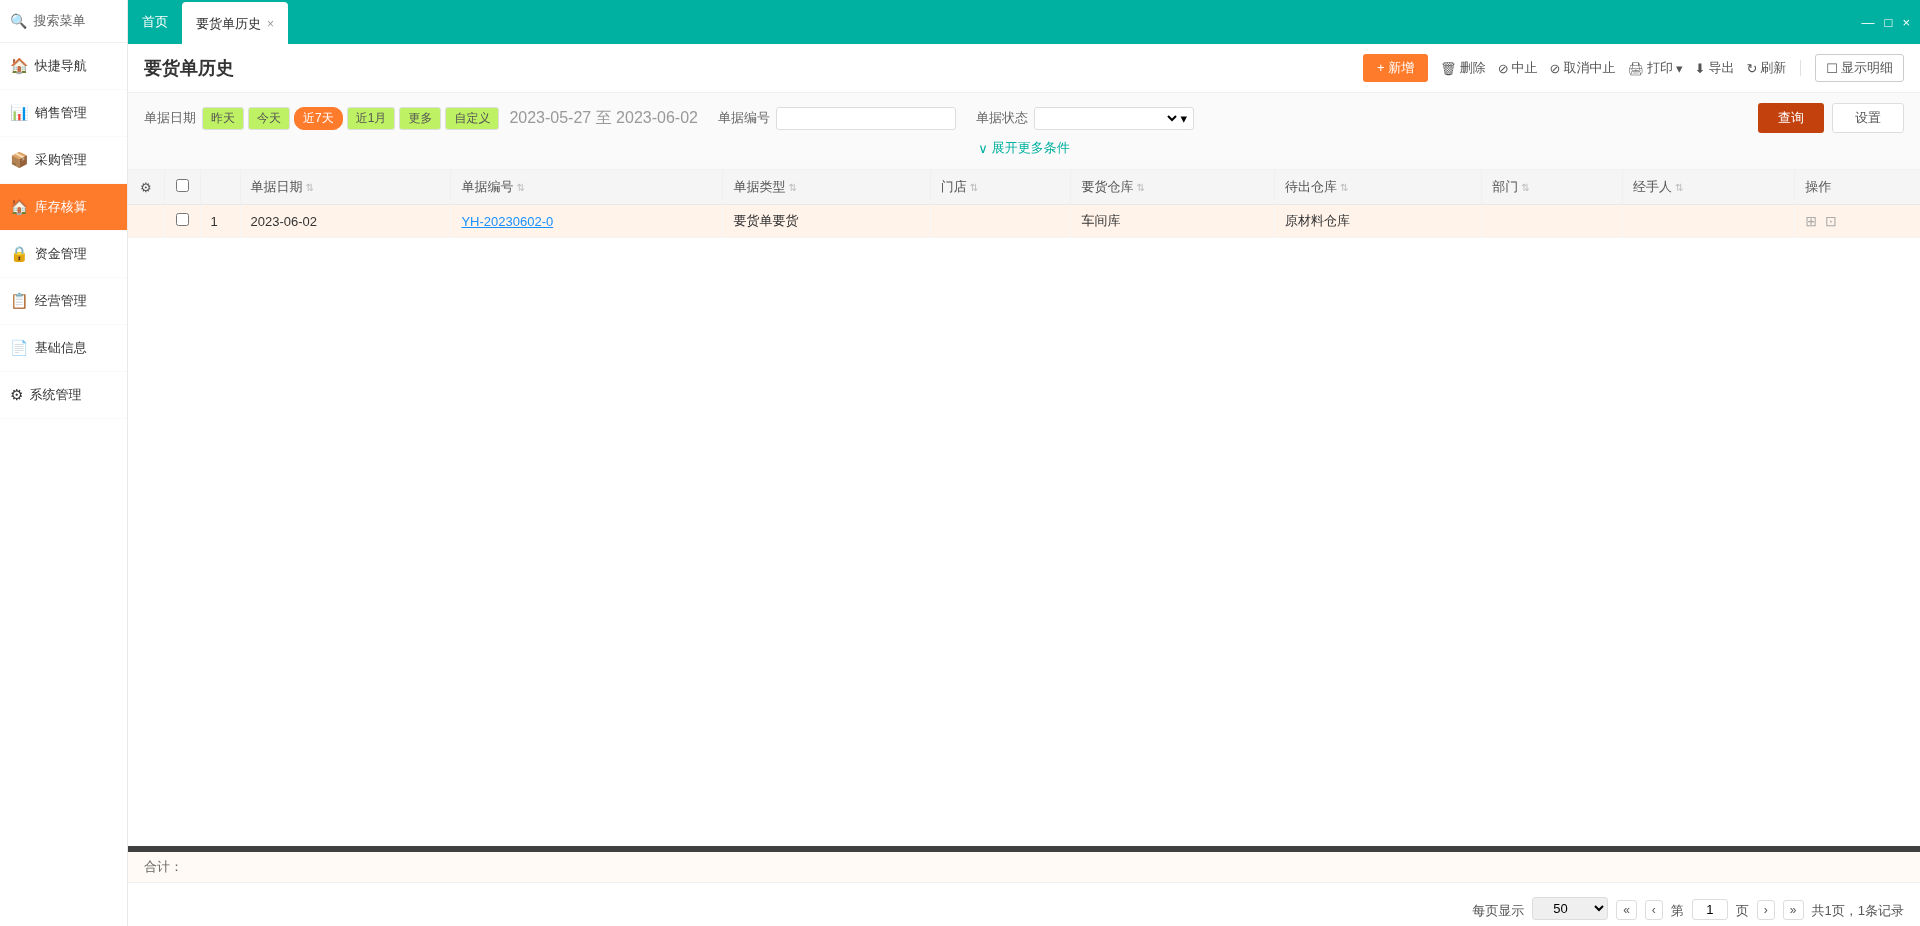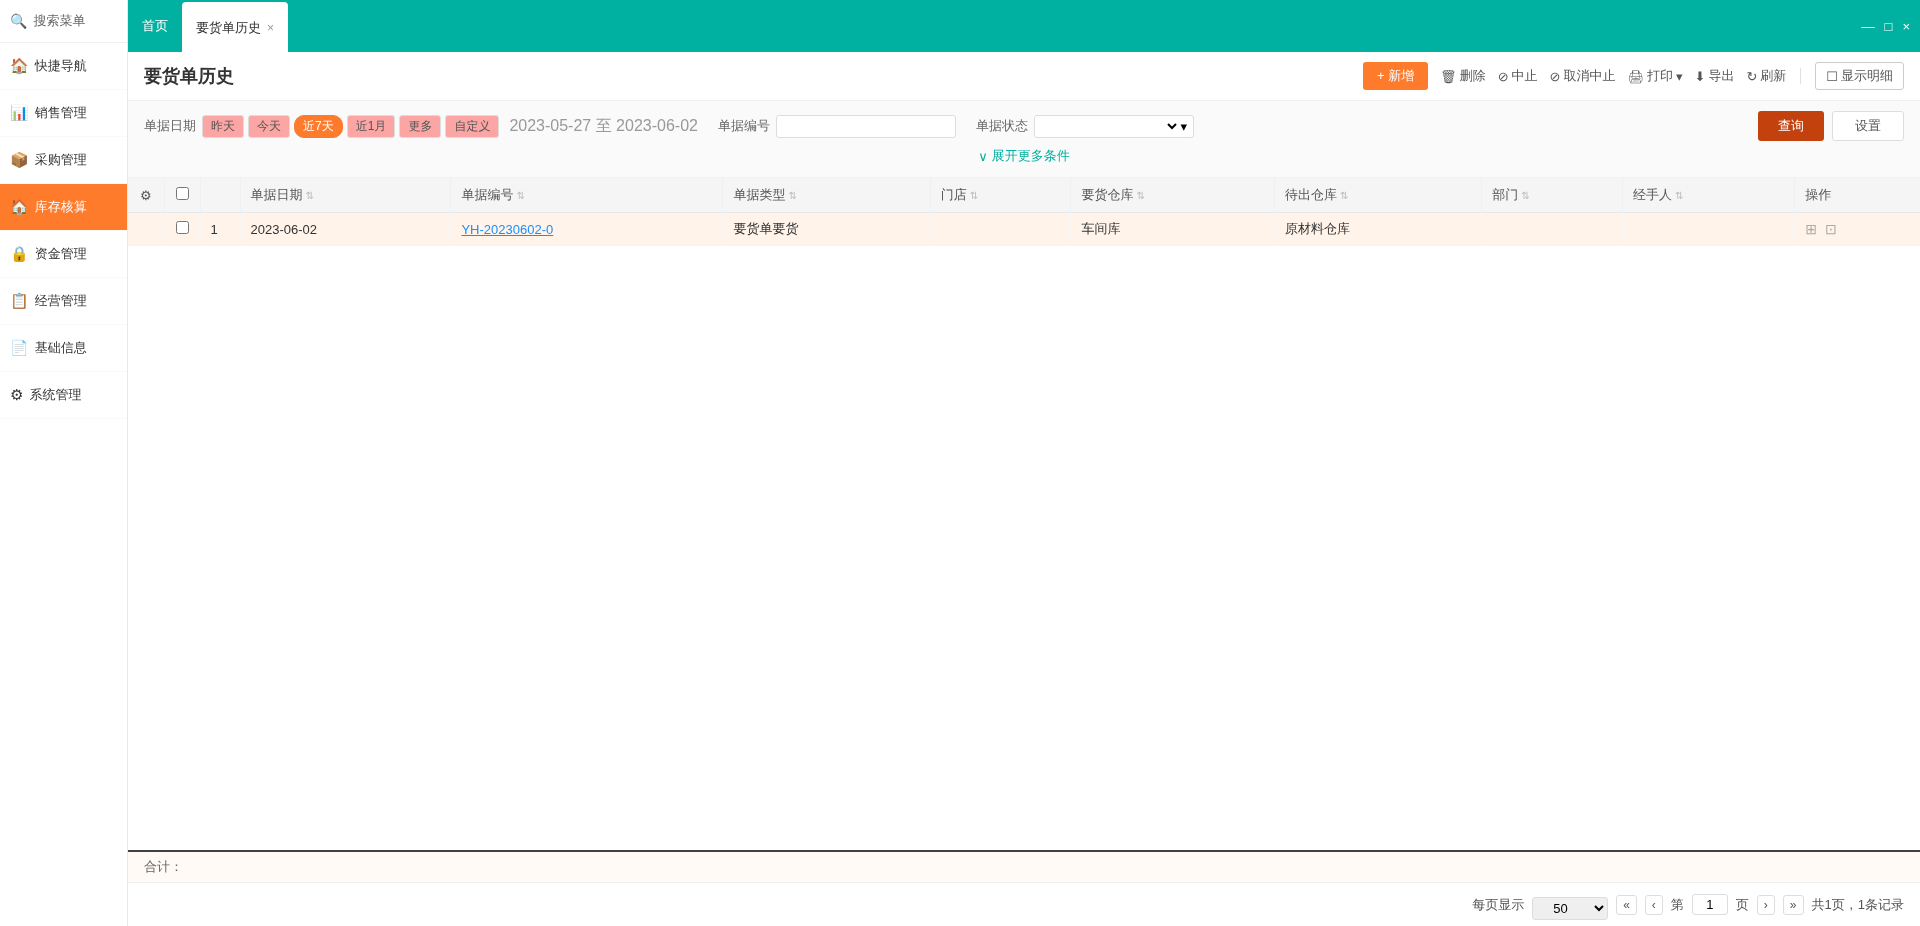--- a/index.html
+++ b/index.html
@@ -40,21 +40,21 @@
     
     .main {
       flex: 1;
       display: flex;
       flex-direction: column;
       overflow: hidden;
     }
 
     
     .topbar {
-      height: 52px;
+      height: 44px;
       background: #00b0a0;
       display: flex;
       align-items: center;
       padding: 0 0 0 0;
       flex-shrink: 0;
     }
     .tab {
       display: flex;
       align-items: center;
       padding: 0 14px;
@@ -152,21 +152,21 @@
     }
     .filter-label { color: #666; white-space: nowrap; }
     .date-filters { display: flex; align-items: center; gap: 4px; }
     .date-btn {
       padding: 2px 8px;
       border: 1px solid #ddd;
       border-radius: 3px;
       cursor: pointer;
       font-size: 12px;
       color: #555;
-      background: #fca5a5;
+      background: #bef264;
     }
     .date-btn.active {
       background: #ff7b2c;
       color: #fff;
       border-color: #ff7b2c;
       border-radius: 10px;
     }
     .date-range { font-size: 16px; color: #999; margin-left: 4px; }
     .filter-input {
       border: 1px solid #ddd;
@@ -244,32 +244,32 @@
     .col-ops { display: flex; gap: 8px; }
     .op-icon { cursor: pointer; color: #aaa; font-size: 14px; }
     .th-sort { display: flex; align-items: center; gap: 3px; cursor: pointer; }
     .sort-icon { font-size: 10px; color: #bbb; }
     .checkbox-col { width: 36px; text-align: center; }
 
     
     .table-footer {
       padding: 6px 16px;
       background: #fffaf5;
-      border-top: 2px solid #404040;
+      border-top: 6px solid #404040;
       font-size: 12px;
       color: #666;
       display: flex;
       align-items: center;
       flex-shrink: 0;
     }
 
     
     .pagination {
       display: flex;
-      align-items: center;
+      align-items: flex-end;
       justify-content: flex-end;
       padding: 6px 16px;
       border-top: 1px solid #f0f0f0;
       flex-shrink: 0;
       gap: 8px;
       font-size: 13px;
       color: #555;
     }
     .pagination select {
       border: 1px solid #ddd;

